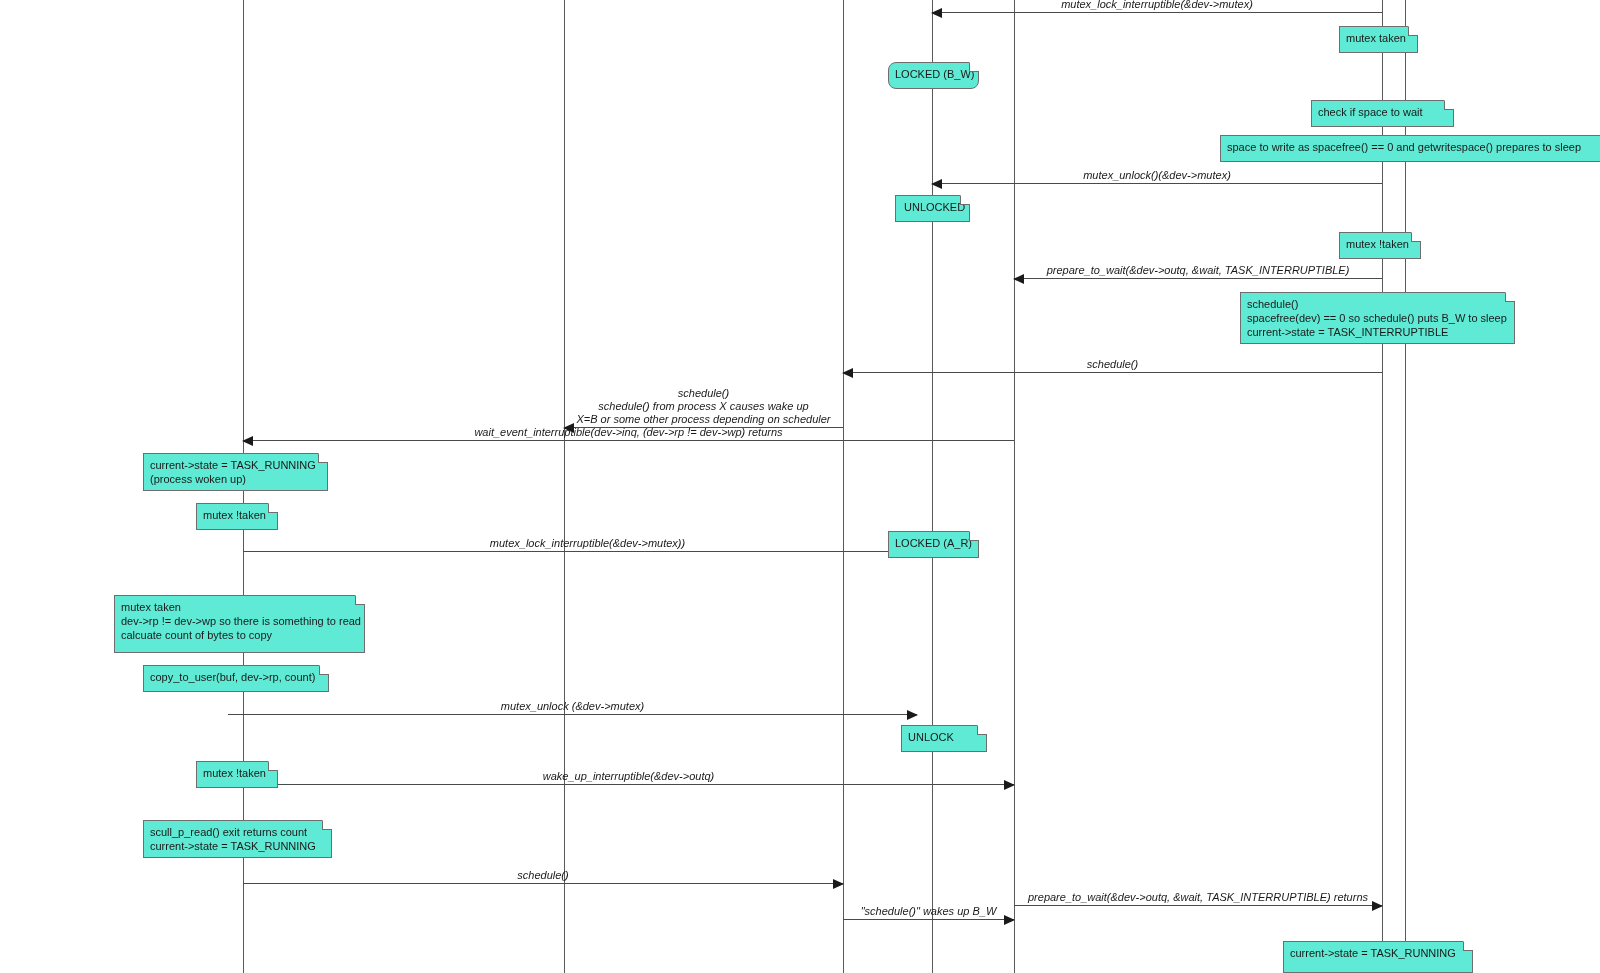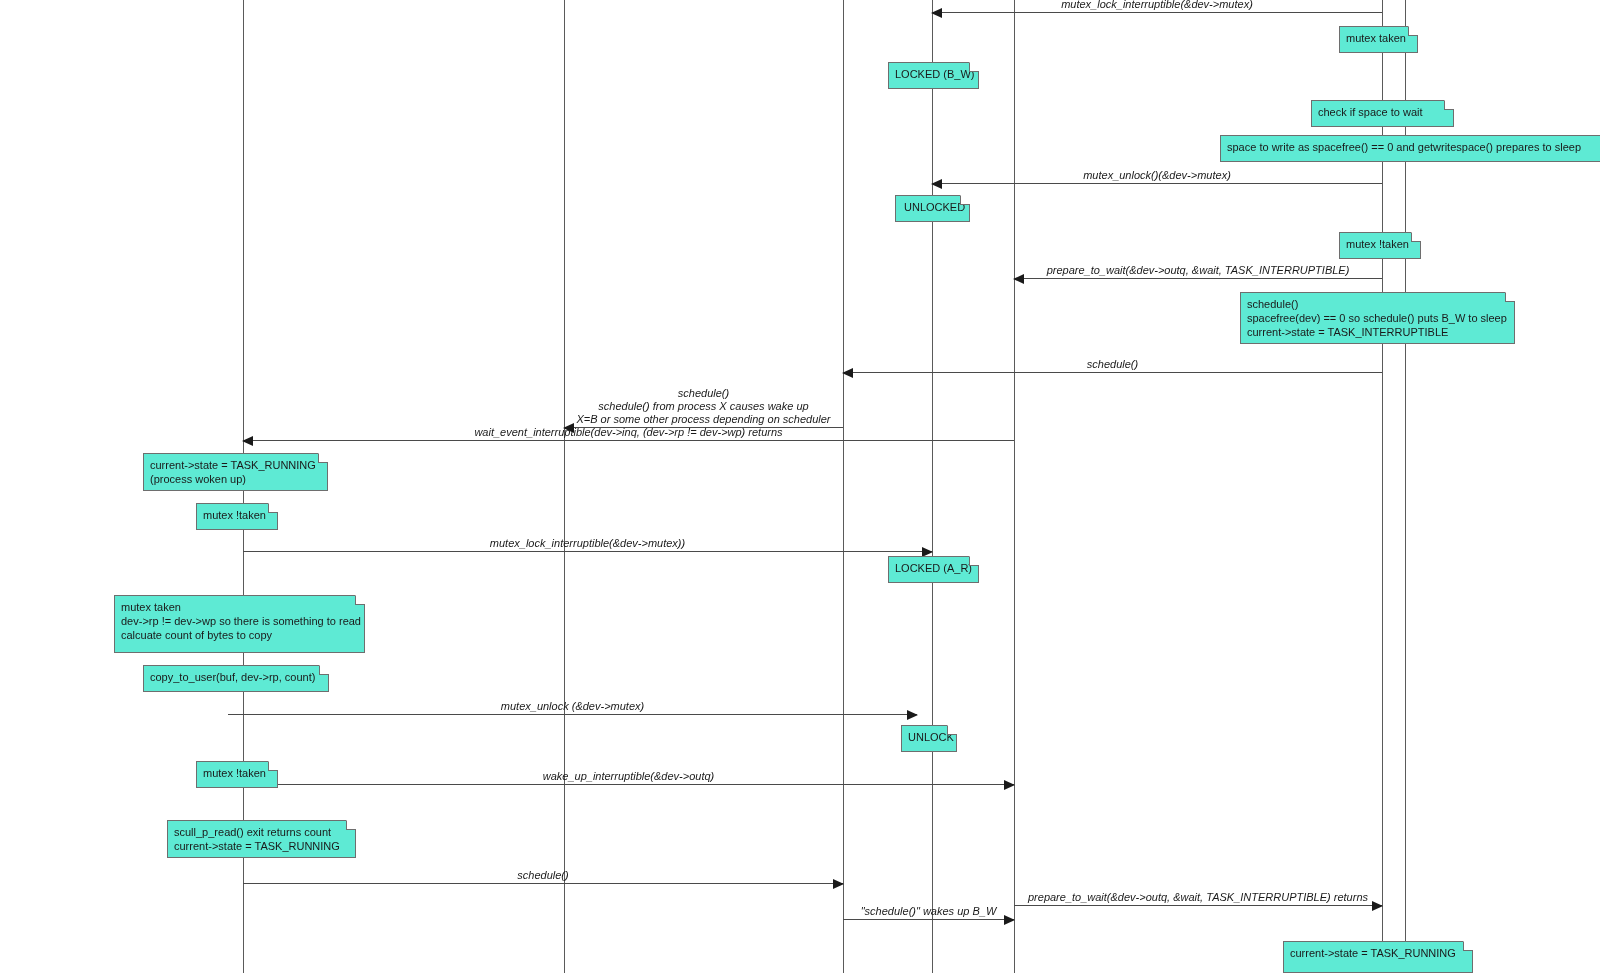--- a/index.html
+++ b/index.html
@@ -163,35 +163,35 @@
         <span class="head"></span>
         <span class="label">"schedule()" wakes up B_W</span>
       </div>
       <div class="msg to-right" style="left: 1014px; top: 905px; width: 368px;">
         <span class="head"></span>
         <span class="label">prepare_to_wait(&amp;dev-&gt;outq, &amp;wait, TASK_INTERRUPTIBLE) returns</span>
       </div>
     </div>
   <div id="notes-layer">
       <div class="note" style="left: 1339px; top: 26px; width: 79px; min-height: 27px;"><span class="txt">mutex taken</span></div>
-      <div class="note" style="left: 888px; top: 62px; width: 91px; min-height: 27px;"><span class="txt">LOCKED (B_W)</span></div>
+      <div class="note" style="left: 888px; top: 62px; width: 91px; min-height: 27px; border-radius: 8px;"><span class="txt">LOCKED (B_W)</span></div>
       <div class="note" style="left: 1311px; top: 100px; width: 143px; min-height: 27px;"><span class="txt">check if space to wait</span></div>
       <div class="note" style="left: 1196px; top: 135px; width: 395px; min-height: 27px; margin-left: 24px;"><span class="txt">space to write as spacefree() == 0 and getwritespace() prepares to sleep</span></div>
       <div class="note" style="left: 895px; top: 195px; width: 75px; min-height: 27px; padding-left: 8px;"><span class="txt">UNLOCKED</span></div>
       <div class="note" style="left: 1339px; top: 232px; width: 82px; min-height: 27px;"><span class="txt">mutex !taken</span></div>
       <div class="note" style="left: 1240px; top: 292px; width: 275px; min-height: 50px;"><span class="txt">schedule()
 spacefree(dev) == 0 so schedule() puts B_W to sleep
 current-&gt;state = TASK_INTERRUPTIBLE</span></div>
       <div class="note" style="left: 143px; top: 453px; width: 185px; min-height: 36px;"><span class="txt">current-&gt;state = TASK_RUNNING
 (process woken up)</span></div>
       <div class="note" style="left: 196px; top: 503px; width: 82px; min-height: 27px;"><span class="txt">mutex !taken</span></div>
-      <div class="note" style="left: 888px; top: 556px; width: 91px; min-height: 27px;"><span class="txt">LOCKED (A_R)</span></div>
+      <div class="note" style="left: 888px; top: 531px; width: 91px; min-height: 27px;"><span class="txt">LOCKED (A_R)</span></div>
       <div class="note" style="left: 114px; top: 595px; width: 251px; min-height: 58px;"><span class="txt">mutex taken
 dev-&gt;rp != dev-&gt;wp so there is something to read
 calcuate count of bytes to copy</span></div>
       <div class="note" style="left: 143px; top: 665px; width: 186px; min-height: 27px;"><span class="txt">copy_to_user(buf, dev-&gt;rp, count)</span></div>
-      <div class="note" style="left: 901px; top: 725px; width: 56px; min-height: 27px;"><span class="txt">UNLOCK</span></div>
+      <div class="note" style="left: 901px; top: 725px; width: 86px; min-height: 27px;"><span class="txt">UNLOCK</span></div>
       <div class="note" style="left: 196px; top: 761px; width: 82px; min-height: 27px;"><span class="txt">mutex !taken</span></div>
-      <div class="note" style="left: 143px; top: 820px; width: 189px; min-height: 36px; margin-left: 24px;"><span class="txt">scull_p_read() exit returns count
+      <div class="note" style="left: 143px; top: 820px; width: 189px; min-height: 36px;"><span class="txt">scull_p_read() exit returns count
 current-&gt;state = TASK_RUNNING</span></div>
       <div class="note" style="left: 1283px; top: 941px; width: 190px; min-height: 32px;"><span class="txt">current-&gt;state = TASK_RUNNING</span></div>
     </div>
 </div>
 
 </body></html>

